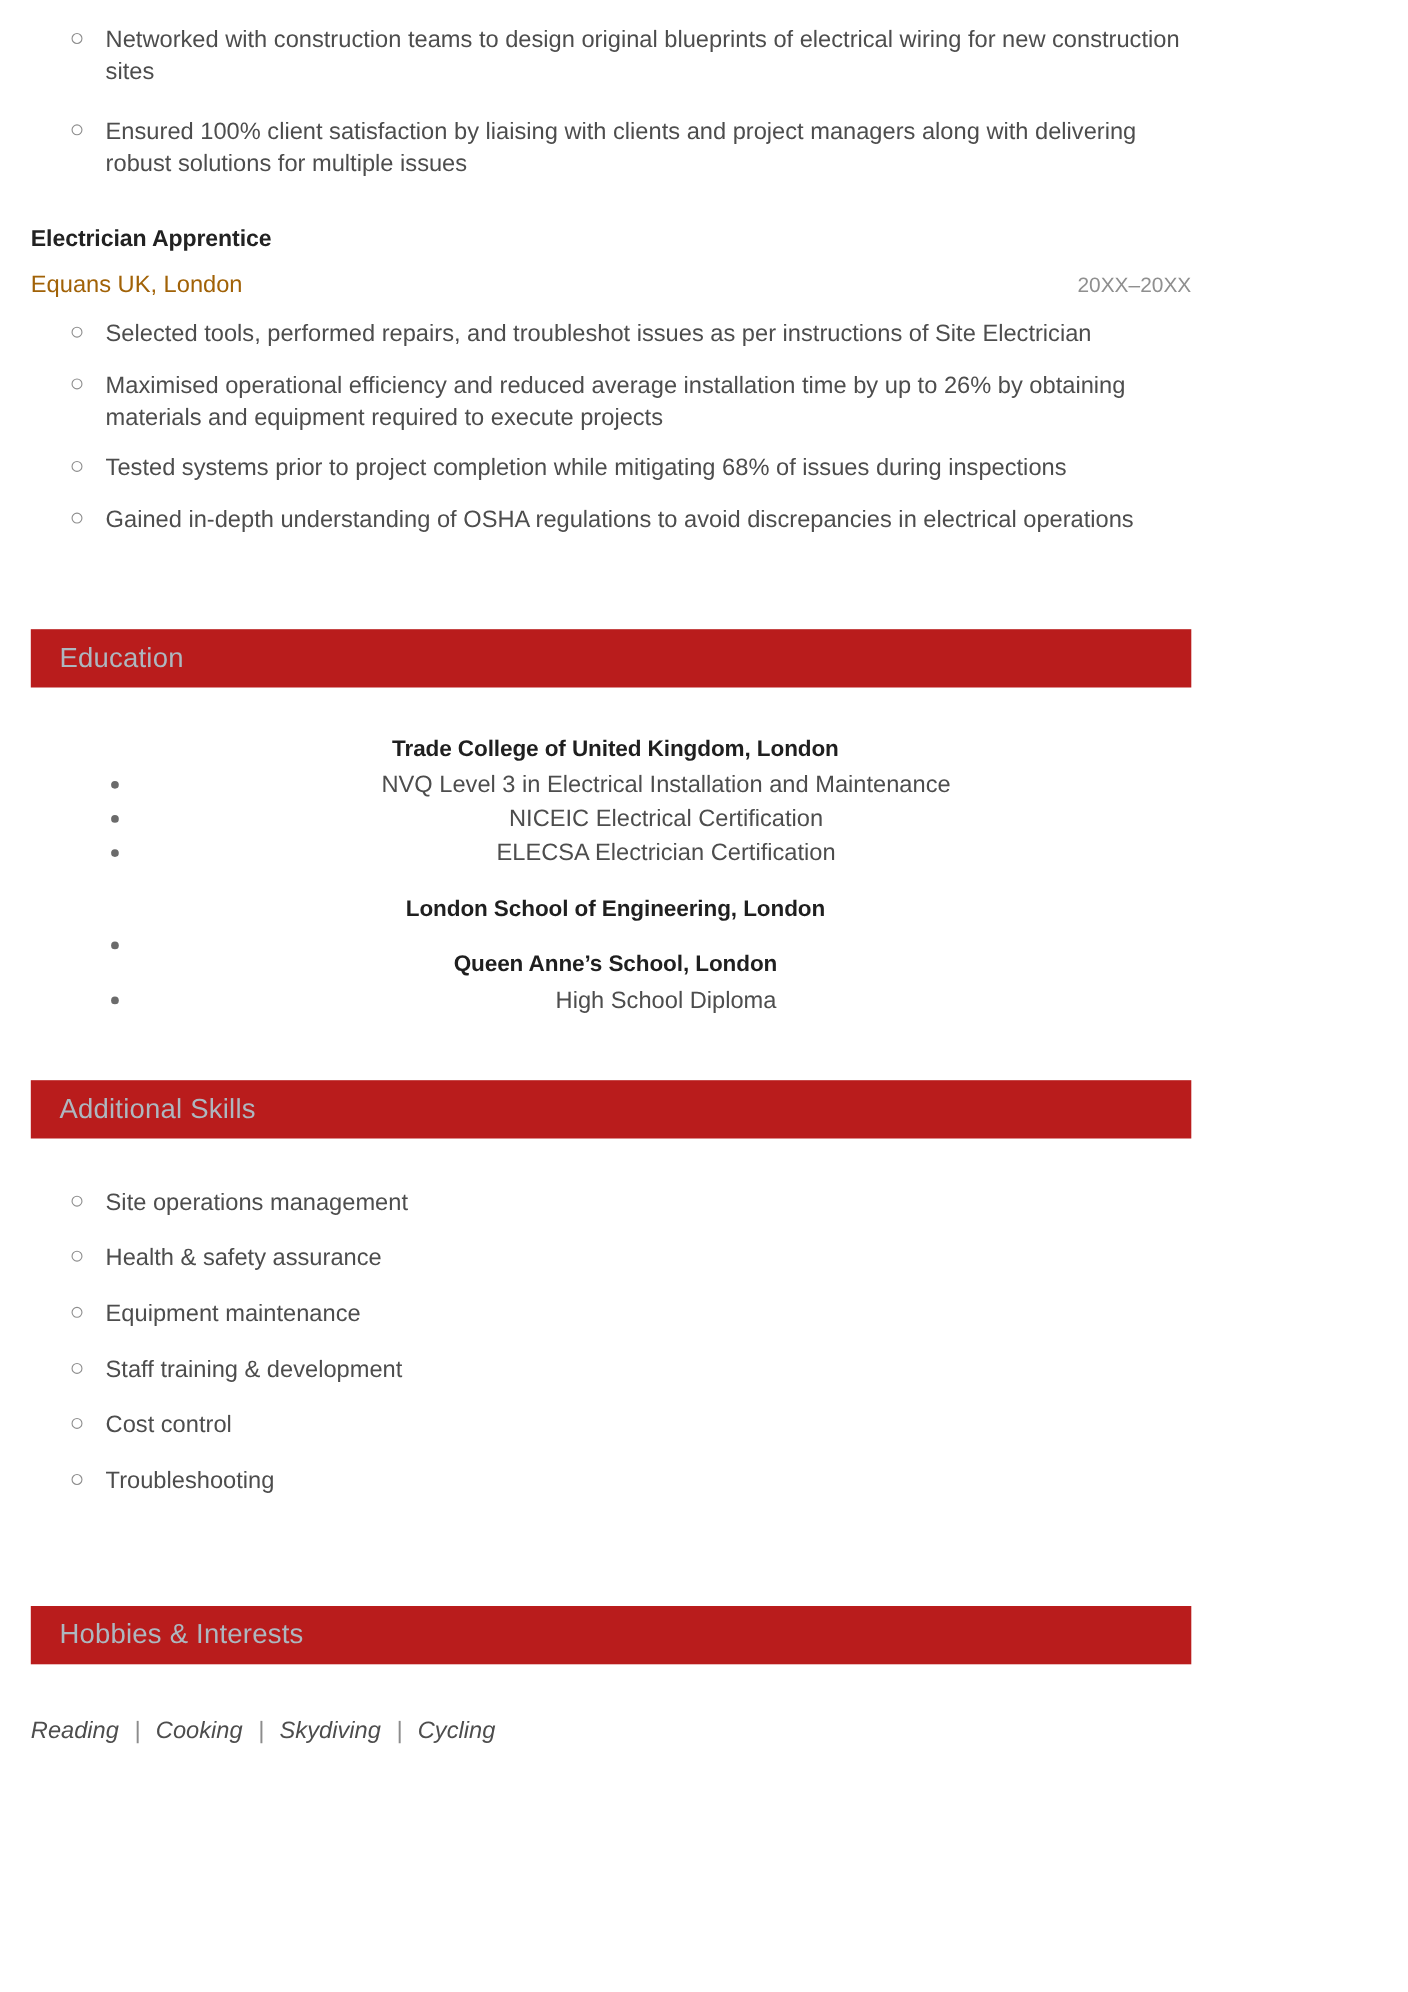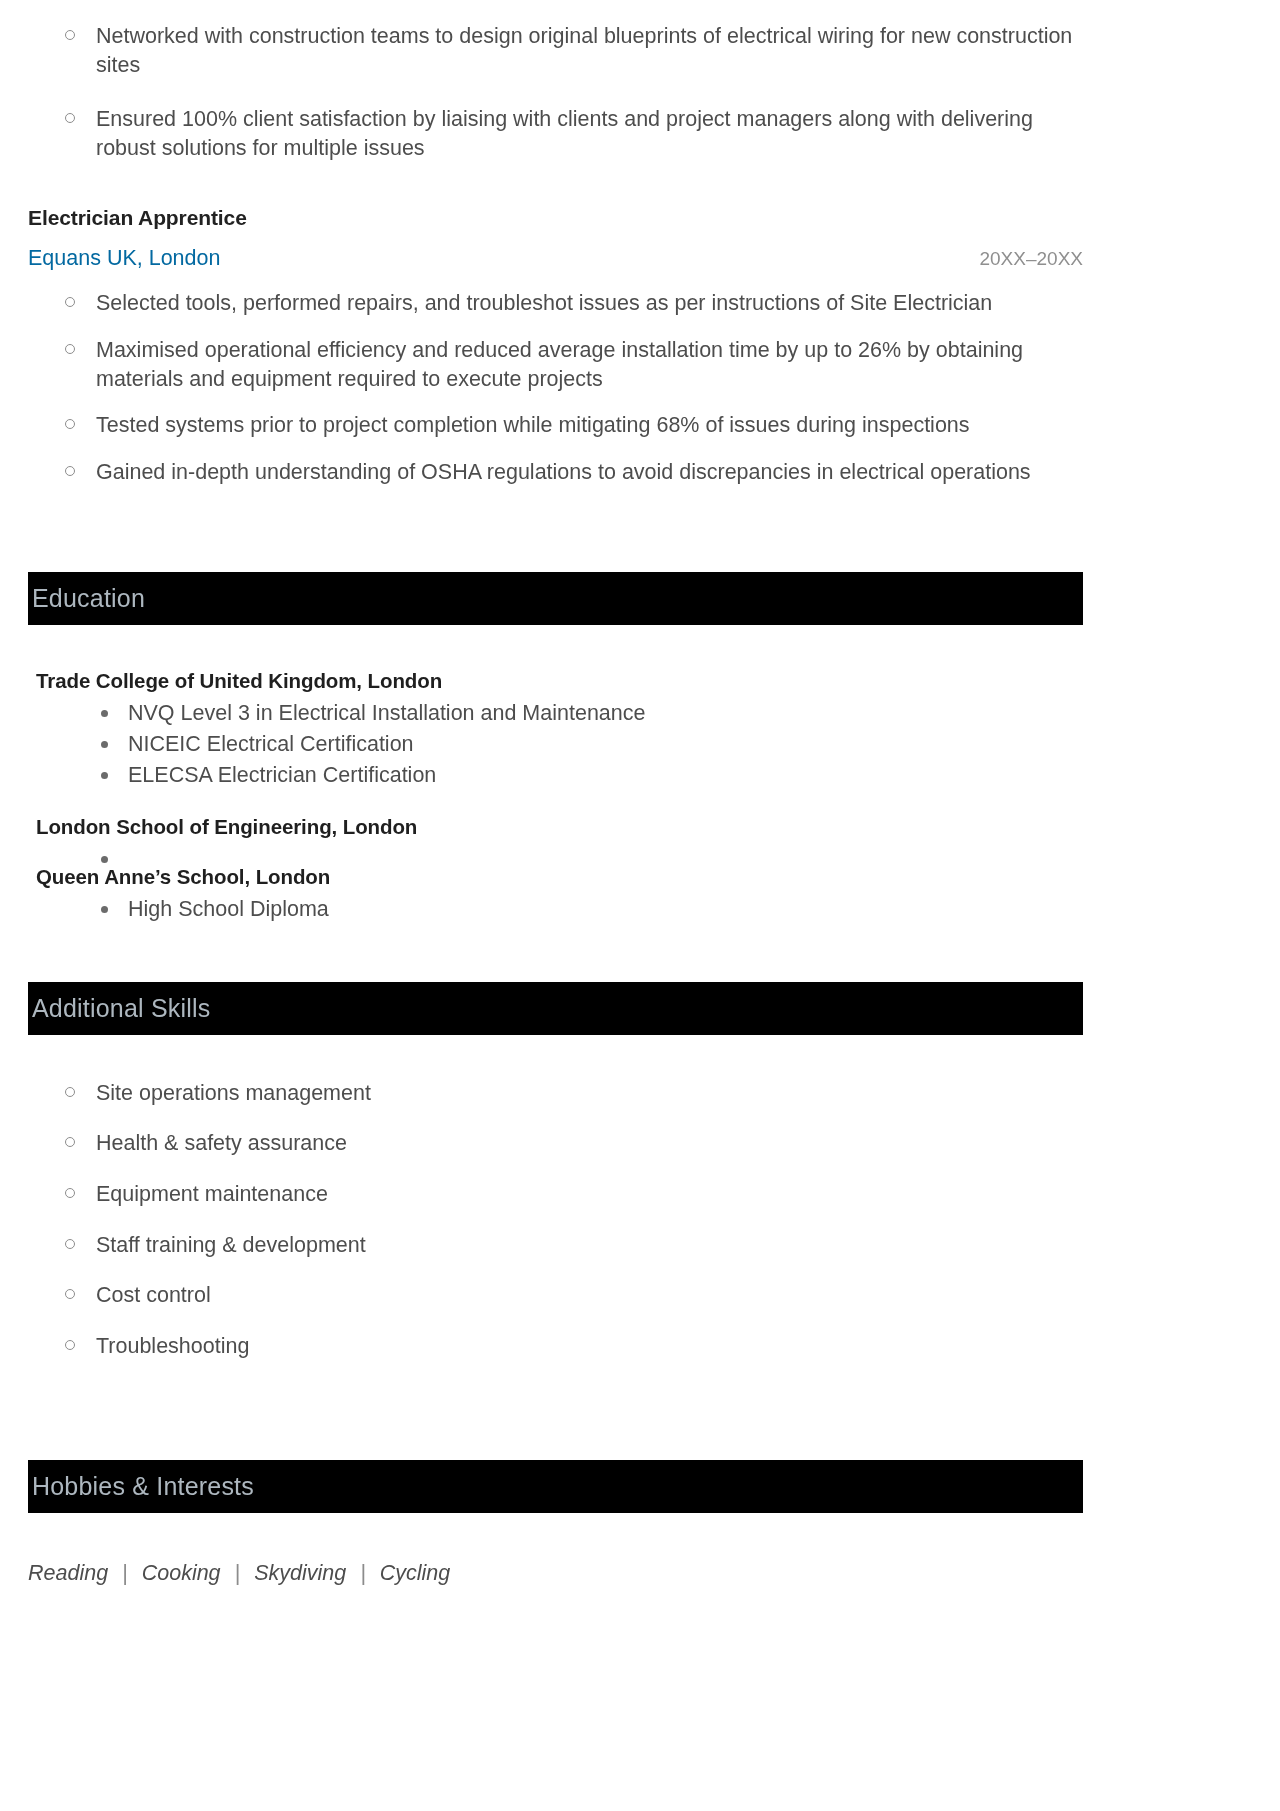--- a/index.html
+++ b/index.html
@@ -67,50 +67,50 @@
   }
   .job-meta-row {
     display: flex;
     justify-content: space-between;
     align-items: baseline;
     margin-top: 16px;
     margin-bottom: 18px;
   }
   .job-company {
     font-size: 21.5px;
-    color: #0369a1;
+    color: #a16207;
   }
   .job-dates {
     font-size: 19px;
     color: #8f8f8f;
     white-space: nowrap;
   }
   .exp-bullets .o-item { margin-bottom: 18px; }
 
   
   .section-bar {
     margin: 0 28px;
-    background: #000000;
+    background: #b91c1c;
     height: 53px;
     display: flex;
     align-items: center;
-    padding-left: 4px;
+    padding-left: 26px;
   }
   .section-bar .section-title {
     font-size: 25px;
     color: #adb7bf;
     font-weight: normal;
     letter-spacing: 0.2px;
   }
 
   .spacer-before-bar { height: 68px; }
   .spacer-after-bar  { height: 44px; }
 
   
-  .edu-block { padding: 0 28px; }
+  .edu-block { padding: 0 28px; text-align: center; }
   .edu-entry { margin-bottom: 26px; }
   .edu-entry:last-child { margin-bottom: 0; }
   .edu-school {
     font-size: 20.5px;
     font-weight: bold;
     color: #1f1f1f;
     margin: 0 0 6px 8px;
     letter-spacing: -0.1px;
   }
   .dot-list {

